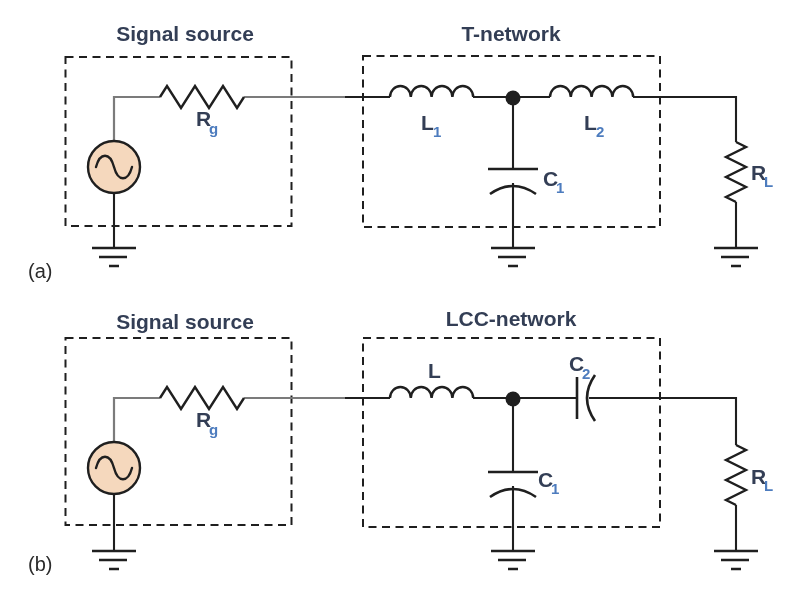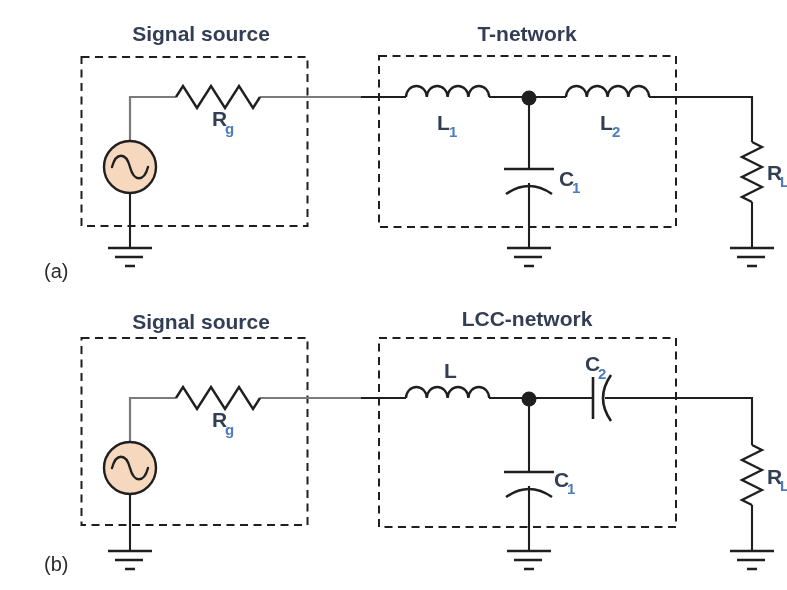--- a/index.html
+++ b/index.html
@@ -5,21 +5,21 @@
   :root{
     --label-navy:#333E55;
     --subscript-blue:#4D7CBE;
     --wire-gray:#7B7B7B;
     --component-black:#1F1F1F;
     --source-fill:#F5D8BD;
     --background:#FFFFFF;
     --caption-black:#2B2B2B;
   }
   html,body{margin:0;padding:0;background:var(--background);}
-  .stage{width:663px;height:590px;position:relative;background:var(--background);margin-left:16px;}
+  .stage{width:663px;height:590px;position:relative;background:var(--background);}
   svg text{font-family:"Liberation Sans","DejaVu Sans",sans-serif;}
   .wire{stroke:var(--component-black);stroke-width:2.1;fill:none;}
   .wire-gray{stroke:var(--wire-gray);stroke-width:2.2;fill:none;}
   .comp{stroke:var(--component-black);stroke-width:2.4;fill:none;stroke-linejoin:miter;}
   .plate{stroke:var(--component-black);stroke-width:2.6;fill:none;}
   .dashed-box{stroke:var(--component-black);stroke-width:2;fill:none;stroke-dasharray:8 5.5;}
   .gnd{stroke:var(--component-black);stroke-width:2.6;fill:none;}
   .dot{fill:var(--component-black);stroke:none;}
   .src{fill:var(--source-fill);stroke:var(--component-black);stroke-width:2.4;}
   .sine{stroke:var(--component-black);stroke-width:2.4;fill:none;stroke-linecap:round;}

